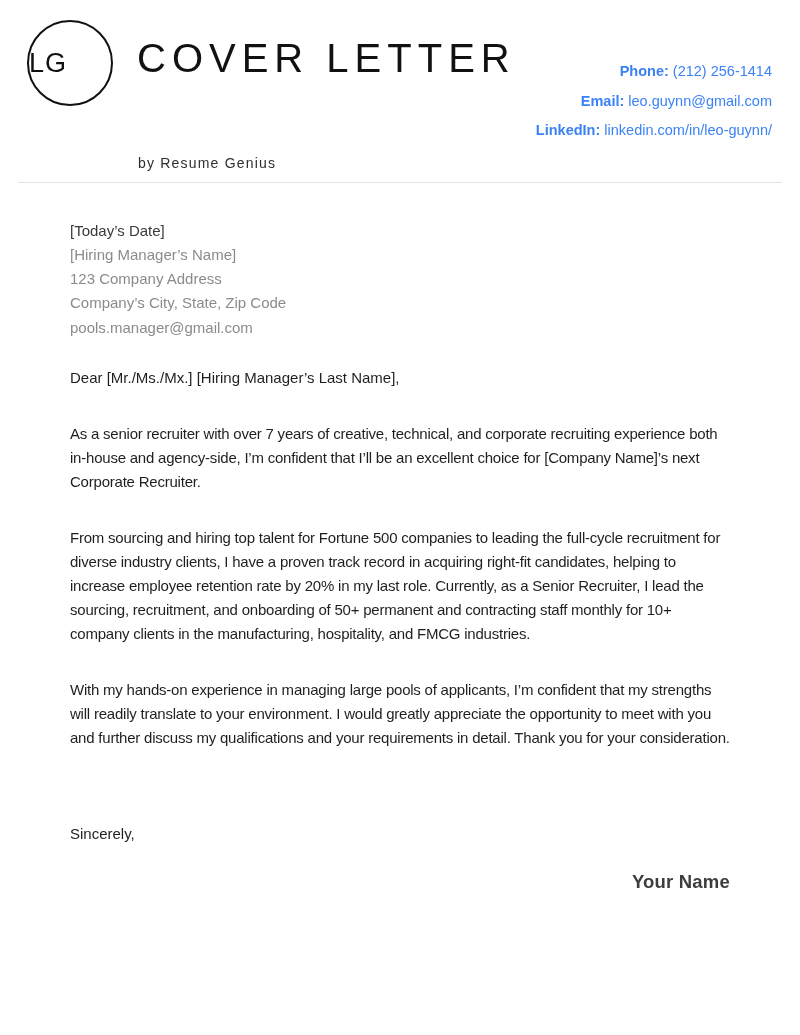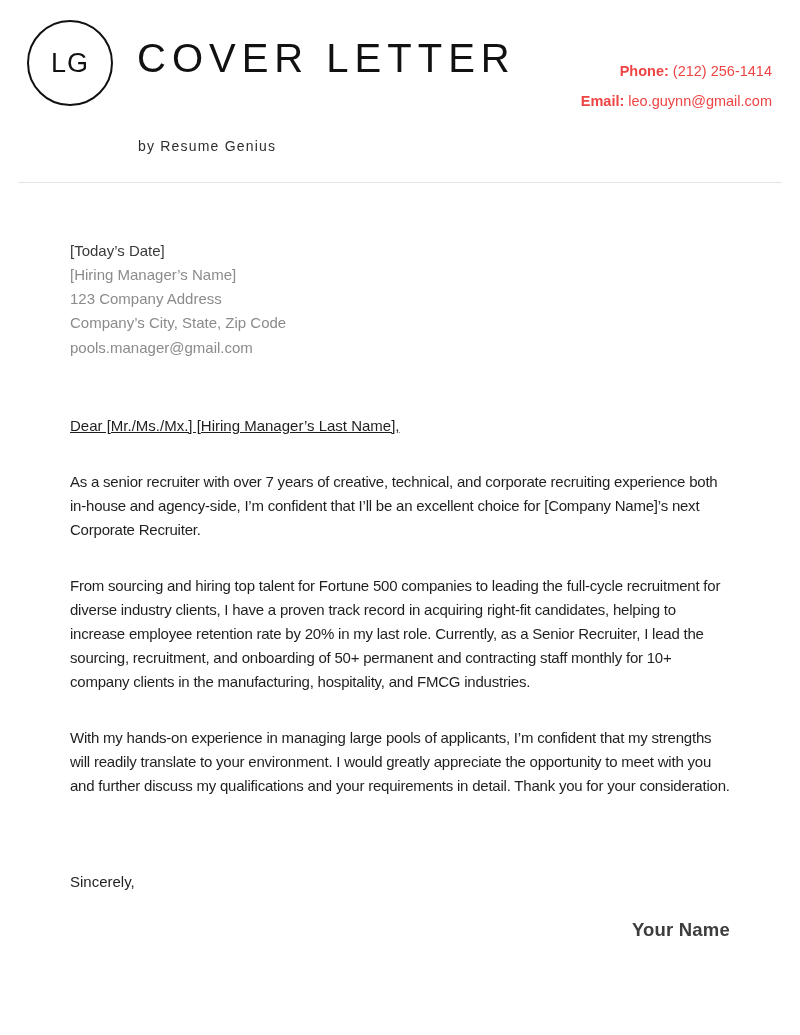--- a/index.html
+++ b/index.html
@@ -21,21 +21,21 @@
   .logo-circle {
     position: absolute;
     left: 27px;
     top: 20px;
     width: 86px;
     height: 86px;
     border: 2px solid #111111;
     border-radius: 50%;
     display: flex;
     align-items: center;
-    justify-content: center;
+    justify-content: flex-start;
     background: #ffffff;
   }
   .logo-initials {
     font-size: 27px;
     letter-spacing: 1px;
     color: #111111;
     font-weight: 400;
   }
   .title-block {
     position: absolute;
@@ -46,70 +46,69 @@
     font-size: 40px;
     font-weight: 400;
     letter-spacing: 6px;
     line-height: 65px;
     color: #111111;
     white-space: nowrap;
   }
   .byline {
     position: absolute;
     left: 138px;
-    top: 138px;
+    top: 155px;
     font-size: 14px;
     letter-spacing: 1.2px;
     color: #2e2e2e;
     white-space: nowrap;
   }
   .contact-block {
     position: absolute;
     right: 28px;
     top: 57px;
     text-align: right;
   }
   .contact-row {
     font-size: 14.5px;
     line-height: 29.5px;
-    color: #ef4444;
+    color: #3b82f6;
     white-space: nowrap;
   }
   .contact-row .label { font-weight: 700; }
   .header-divider {
     position: absolute;
     left: 18px;
     right: 18px;
     bottom: 0;
     height: 0;
     border-bottom: 1px solid #e3e3e3;
   }
 
   
   .letter {
     padding: 0 70px;
     width: 800px;
   }
   .date {
-    margin-top: 56px;
+    margin-top: 36px;
     font-size: 15px;
     line-height: 24px;
     color: #3a3a3a;
   }
   .recipient {
     font-size: 15px;
     line-height: 24.2px;
     color: #8b8b8b;
   }
   .salutation {
-    margin-top: 54px;
+    margin-top: 26px;
     font-size: 15px;
     line-height: 24px;
     color: #1f1f1f;
-    text-decoration: underline;
   }
   .para {
     margin-top: 32px;
     font-size: 15px;
     line-height: 24px;
     letter-spacing: -0.22px;
     color: #1f1f1f;
     max-width: 665px;
   }
   .closing {
@@ -135,20 +134,21 @@
   <div class="logo-circle">
     <span class="logo-initials">LG</span>
   </div>
   <div class="title-block">
     <div class="doc-title">COVER LETTER</div>
   </div>
   <div class="byline">by Resume Genius</div>
   <div class="contact-block">
     <div class="contact-row"><span class="label">Phone:</span><span> (212) 256-1414</span></div>
     <div class="contact-row"><span class="label">Email:</span><span> leo.guynn@gmail.com</span></div>
+    <div class="contact-row"><span class="label">LinkedIn:</span><span> linkedin.com/in/leo-guynn/</span></div>
   </div>
   <div class="header-divider"></div>
 </div>
 
 <div class="letter">
   <div class="date">[Today’s Date]</div>
 
   <div class="recipient">
     <div>[Hiring Manager’s Name]</div>
     <div>123 Company Address</div>

